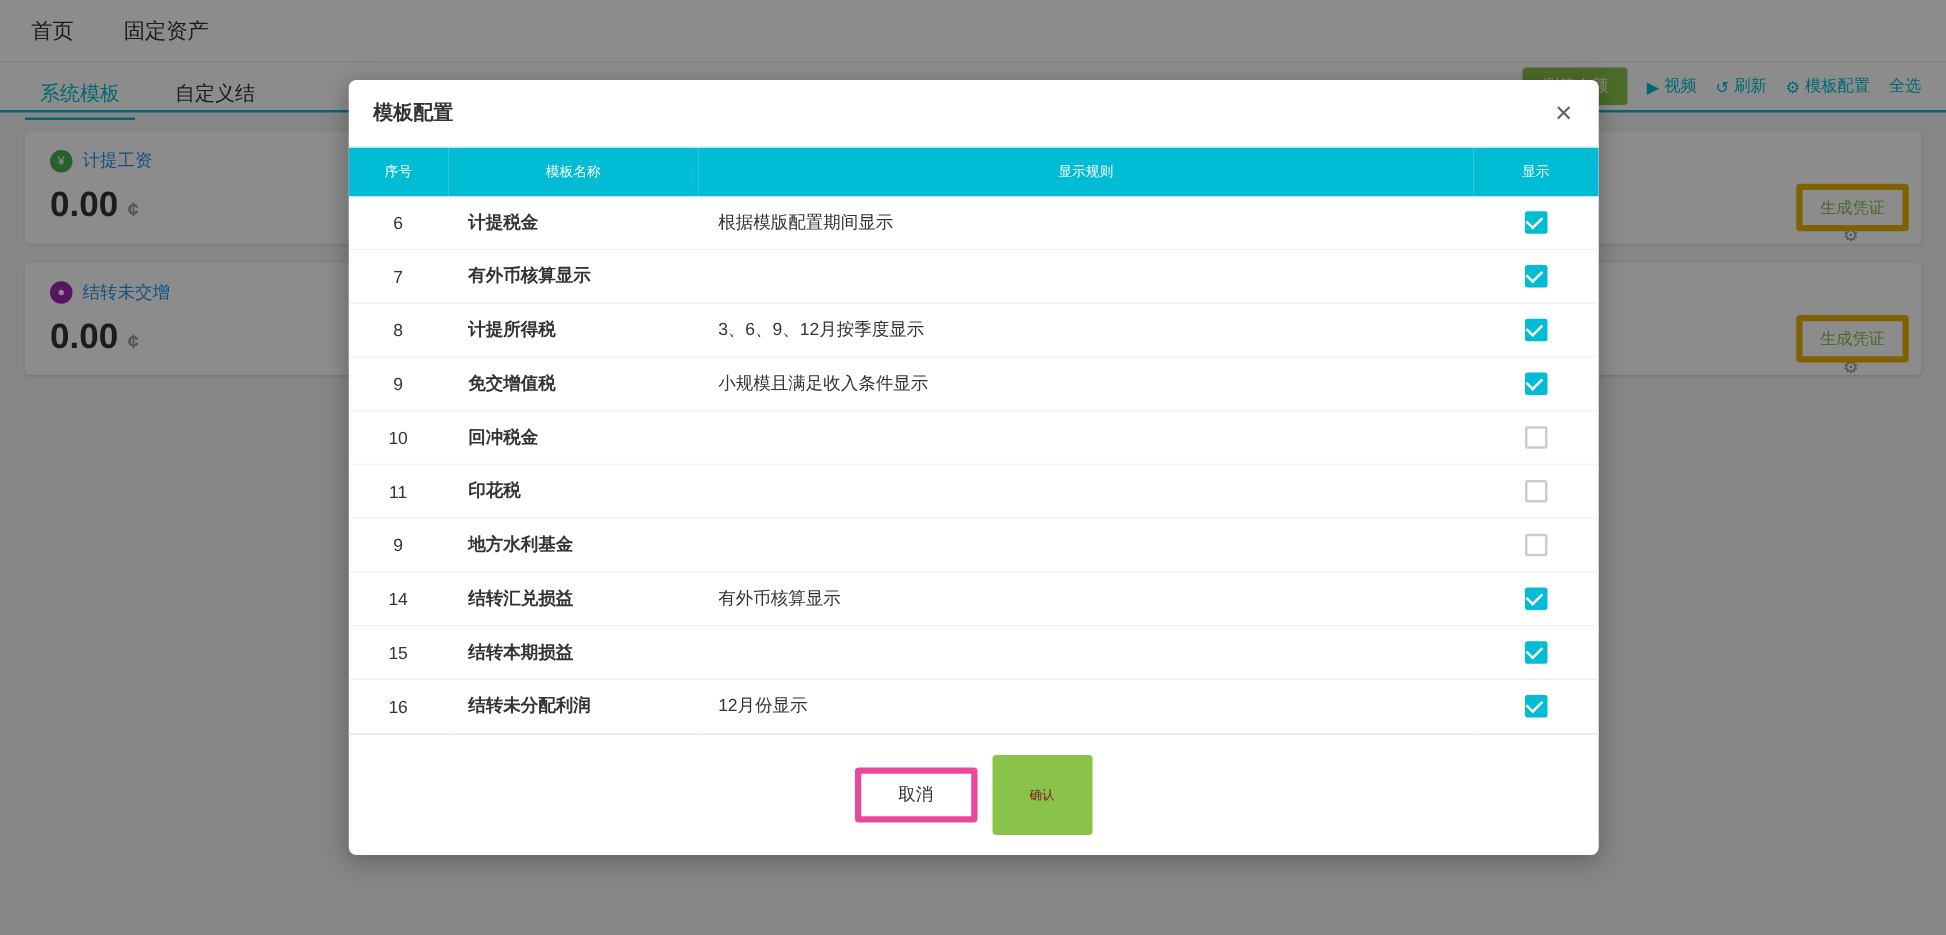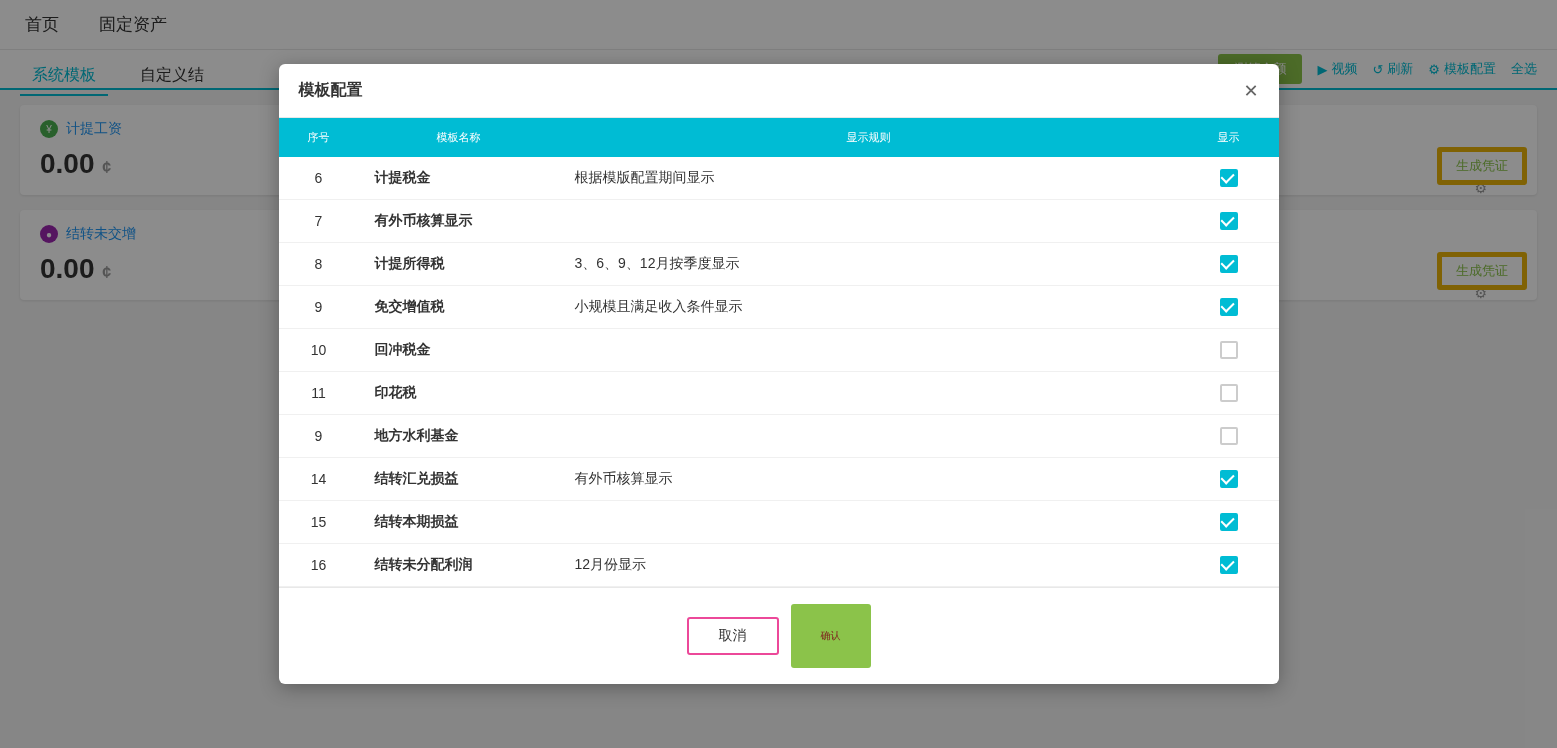--- a/index.html
+++ b/index.html
@@ -263,21 +263,21 @@
       padding: 16px 20px;
       display: flex;
       align-items: center;
       justify-content: center;
       gap: 12px;
       border-top: 1px solid #e8e8e8;
     }
 
     .btn-cancel {
       padding: 8px 30px;
-      border: 2px solid #ec4899;
+      border: 5px solid #ec4899;
       background: #fff;
       color: #333;
       border-radius: 3px;
       cursor: pointer;
       font-size: 14px;
     }
 
     .btn-confirm {
       padding: 25px 30px;
       border: none;

